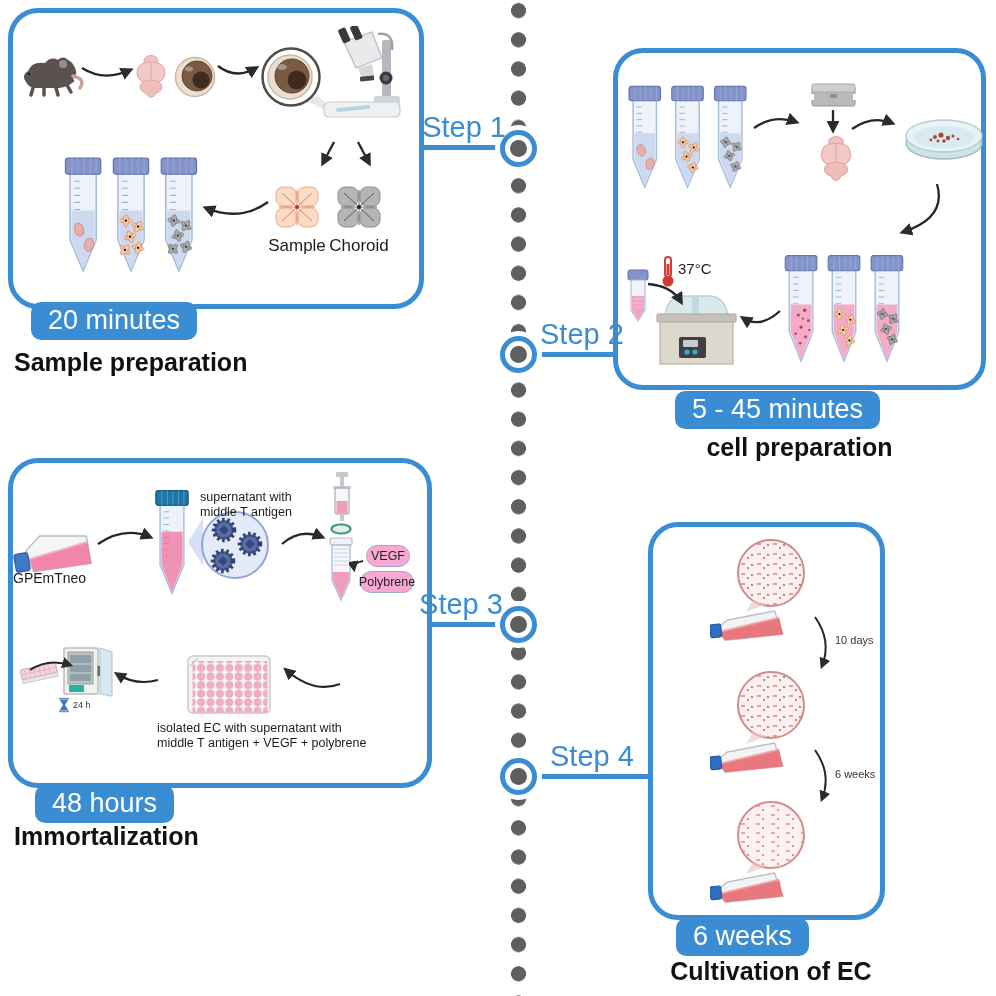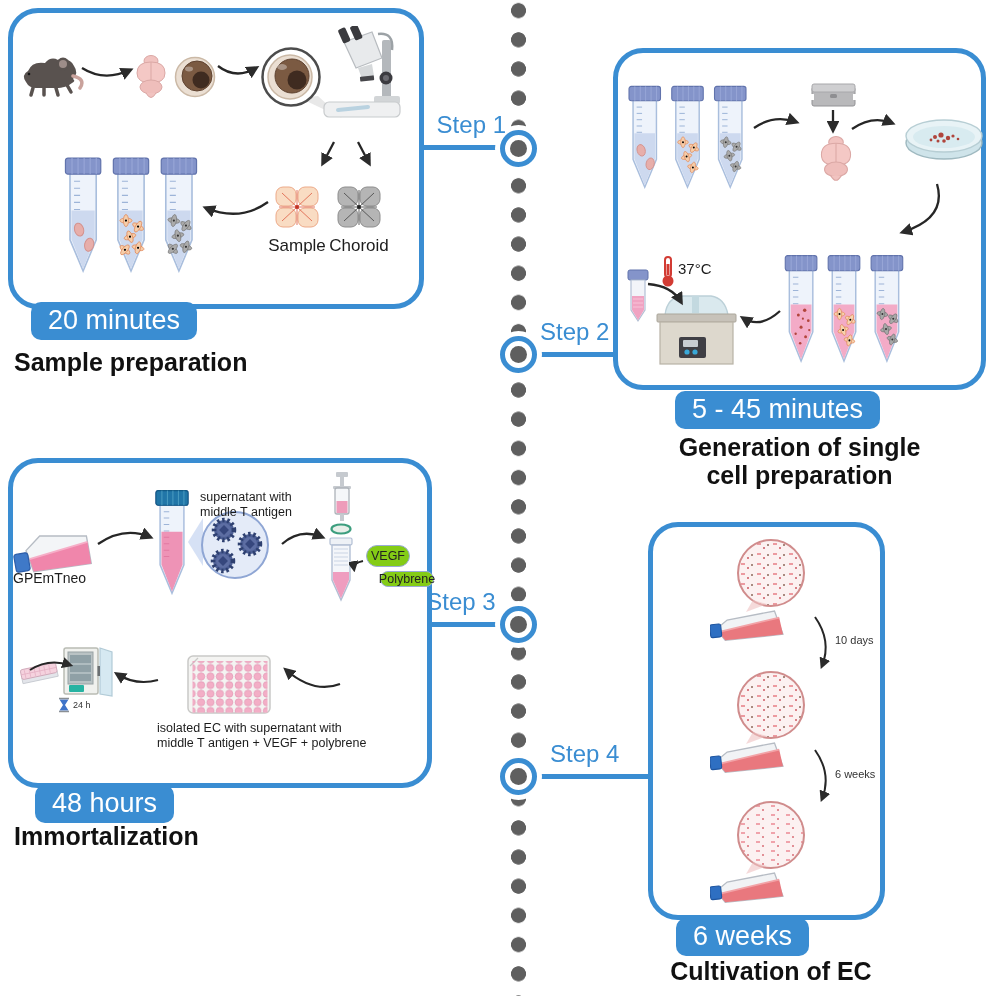--- a/index.html
+++ b/index.html
@@ -3,37 +3,37 @@
 <meta charset="utf-8">
 <style>
   :root{ --blue:#3a8dd2; --dot:#5f5f5f; }
   *{margin:0;padding:0;box-sizing:border-box}
   html,body{width:996px;height:996px}
   body{position:relative;background:#fff;font-family:"Liberation Sans",sans-serif;overflow:hidden}
   .panel{position:absolute;background:#fff;border:5px solid var(--blue);border-radius:30px;z-index:1}
   .badge{position:absolute;background:var(--blue);color:#fff;font-size:27px;line-height:33px;padding:2px 17px 3px;border-radius:10px;z-index:6;white-space:nowrap}
   .caption{position:absolute;font-weight:700;font-size:25px;color:#111;z-index:6;white-space:nowrap}
   .caption.center{text-align:center;white-space:normal;line-height:28px}
-  .steplabel{position:absolute;color:var(--blue);font-size:24px;z-index:6;white-space:nowrap}
+  .steplabel{position:absolute;color:var(--blue);font-size:29px;z-index:6;white-space:nowrap}
   .conn{position:absolute;height:5px;background:var(--blue);z-index:3}
   .dots{position:absolute;left:510px;top:-4px;width:17px;height:1000px;z-index:2;
         background-image:radial-gradient(circle,var(--dot) 0 7.2px,transparent 7.8px);
         background-size:17px 29.2px;background-repeat:repeat-y}
   .node{position:absolute;width:37px;height:37px;border:5px solid var(--blue);background:#fff;
         border-radius:50%;box-shadow:0 0 0 5px #fff;z-index:4}
   .node::after{content:"";position:absolute;inset:5px;background:var(--dot);border-radius:50%}
   .icon{position:absolute;z-index:5}
   .lbl{position:absolute;z-index:6;color:#1c1c1c}
   .t17{font-size:17px;font-weight:500;text-align:center}
   .t14{font-size:14px;text-align:left}
   .t15{font-size:15px;font-weight:500}
   .t12{font-size:12.5px;line-height:15px}
   .t11{font-size:11px;color:#333}
   .t9{font-size:9px;color:#333}
-  .pill{position:absolute;background:#84cc16;border:1.5px solid #9aabd6;border-radius:11px;
+  .pill{position:absolute;background:#f9a8d4;border:1.5px solid #9aabd6;border-radius:11px;
         font-size:12.5px;color:#222;display:flex;align-items:center;justify-content:center;z-index:6}
   .cells{position:absolute;z-index:5;border:2px solid #d08c8c;border-radius:50%;background-color:#fcf1f1;
         background-image:radial-gradient(ellipse 3px 1.7px at 4px 3px,#ec9aa0 60%,transparent 66%),
                          radial-gradient(ellipse 2.6px 1.4px at 9px 7px,#d87f86 60%,transparent 66%),
                          radial-gradient(ellipse 2.3px 1.2px at 13px 4px,#a98a80 60%,transparent 66%);
         background-size:16px 10px}
   .cells.light{background-image:radial-gradient(ellipse 3px 1.7px at 4px 3px,#f0a3ab 60%,transparent 66%),
                          radial-gradient(ellipse 2.6px 1.4px at 9px 7px,#e28f96 60%,transparent 66%);
         background-size:15px 9px}
 </style>
@@ -90,21 +90,20 @@
 
 <div class="panel" style="left:8px;top:8px;width:416px;height:301px"></div>
 <div class="panel" style="left:613px;top:48px;width:373px;height:342px"></div>
 <div class="panel" style="left:8px;top:458px;width:424px;height:330px"></div>
 <div class="panel" style="left:648px;top:522px;width:237px;height:398px"></div>
 
 <div class="badge" style="left:31px;top:302px">20 minutes</div>
 <div class="caption" style="left:14px;top:348px">Sample preparation</div>
 <div class="badge" style="left:675px;top:391px">5 - 45 minutes</div>
 <div class="caption center" style="left:613px;top:433px;width:373px">
-  <div>Generation of single</div>
   <div>cell preparation</div>
 </div>
 <div class="badge" style="left:35px;top:785px">48 hours</div>
 <div class="caption" style="left:14px;top:822px">Immortalization</div>
 <div class="badge" style="left:676px;top:918px">6 weeks</div>
 <div class="caption center" style="left:611px;top:957px;width:320px">Cultivation of EC</div>
 
 <svg class="icon" style="left:18px;top:54px" width="66" height="48" viewBox="0 0 66 48">
   <path d="M8 28 Q3 21 10 17 Q14 7 27 9 Q33 2 40 6 Q52 3 56 12 Q61 19 55 25 Q58 27 54 29 Q47 35 35 34 L18 34 Q11 34 8 28 Z" fill="#59524f"></path>
   <circle cx="45" cy="10" r="6.5" fill="#59524f"></circle>
@@ -419,21 +418,21 @@
 <svg class="icon" style="left:330px;top:523px" width="22" height="12" viewBox="0 0 22 12">
   <ellipse cx="11" cy="6" rx="9.5" ry="4.5" fill="#e8efe9" stroke="#3d9e7e" stroke-width="2.2"></ellipse>
 </svg>
 <svg class="icon" style="left:325px;top:536px" width="32" height="68" viewBox="0 0 32 68">
   <rect x="5" y="2" width="22" height="7" rx="1.5" fill="#eef1f6" stroke="#b2bfd4" stroke-width="1.2"></rect>
   <path d="M7 9 H25 V44 L16 64 L7 44 Z" fill="#f4f6fa" stroke="#b2bfd4" stroke-width="1.4"></path>
   <path d="M9 13 H23 M9 17 H23 M9 21 H23 M9 25 H23 M9 29 H23" stroke="#c9d3e4" stroke-width="1.2"></path>
   <path d="M8 36 H24 V44 L16 62.5 L8 44 Z" fill="#ef9dbf"></path>
 </svg>
 <div class="pill" style="left:366px;top:545px;width:44px;height:22px">VEGF</div>
-<div class="pill" style="left:380px;top:571px;width:54px;height:16px">Polybrene</div>
+<div class="pill" style="left:360px;top:571px;width:54px;height:22px">Polybrene</div>
 <svg class="icon" style="left:349px;top:558px" width="16" height="14">
     <path d="M14 3 Q4 5 5 11" stroke="#262626" stroke-width="2" fill="none" marker-end="url(#ahm)"></path>
   </svg>
 <svg class="icon" style="left:54px;top:646px" width="60" height="52" viewBox="0 0 60 52">
   <rect x="10" y="2" width="34" height="46" rx="2" fill="#f0f1ee" stroke="#b9bcb4" stroke-width="1.5"></rect>
   <rect x="14" y="6" width="25" height="32" fill="#b9c2c4" stroke="#98a2a4"></rect>
   <rect x="16" y="9" width="21" height="26" fill="#8fa0a6"></rect>
   <path d="M16 18 H37 M16 27 H37" stroke="#cfd8da" stroke-width="1.2"></path>
   <rect x="15" y="39" width="15" height="7" rx="1" fill="#27b3a2"></rect>
   <path d="M46 2 L58 6 L58 50 L46 48 Z" fill="#cfe6f0" opacity=".85" stroke="#a5c2d0" stroke-width="1.2"></path>

